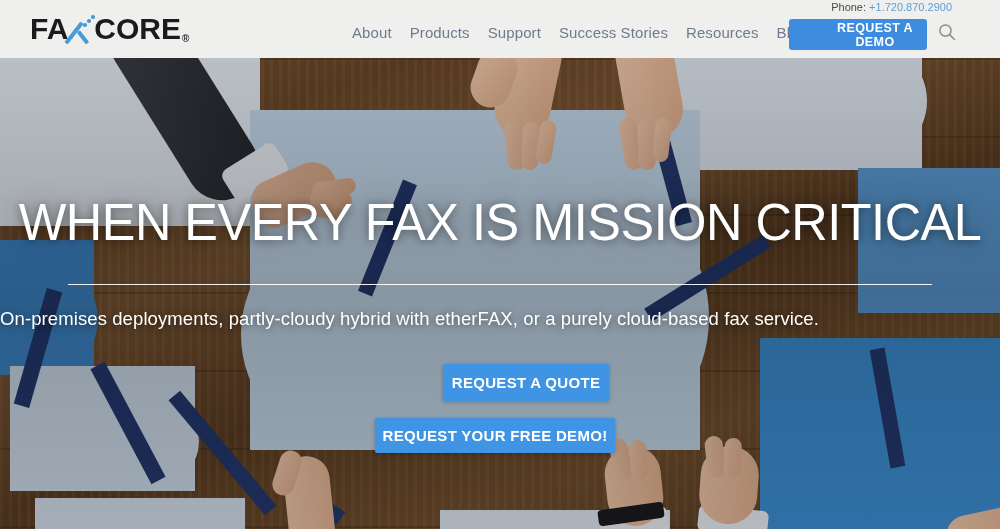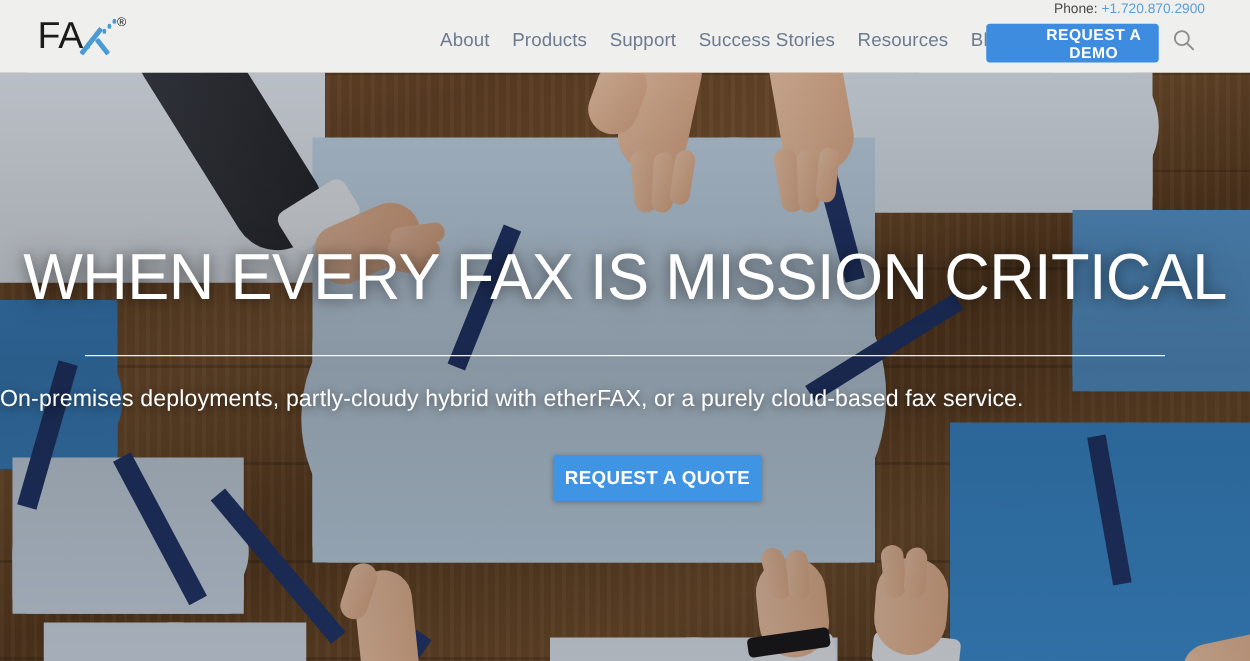--- a/index.html
+++ b/index.html
@@ -13,23 +13,23 @@
   .header {
     position:absolute; left:0; top:0; width:1000px; height:58px;
     background:#efefee; z-index:50;
   }
   .logo {
     position:absolute; left:30px; top:14px;
     height:30px; display:flex; align-items:center;
   }
   .logo-text {
     font-family:"Liberation Sans", sans-serif;
-    font-size:30px; font-weight:400; letter-spacing:-0.5px;
+    font-size:30px; font-weight:700; letter-spacing:-0.5px;
     color:#1b1b1b; line-height:1;
-    display:flex; align-items:flex-start;
+    display:flex; align-items:flex-end;
   }
   .logo-fa { letter-spacing:0px; }
   .logo-xwrap {
     position:relative; display:inline-block;
     width:26px; height:30px;
   }
   .logo-x-stroke {
     position:absolute; left:4px; top:6px;
     width:4px; height:26px; background:#4a9ad4;
     transform:rotate(38deg); transform-origin:center;
@@ -48,21 +48,21 @@
   .nav {
     position:absolute; left:352px; top:24px;
     display:flex; align-items:center; gap:18px;
   }
   .nav a {
     font-size:15px; color:#6e7b8f; text-decoration:none;
     white-space:nowrap; letter-spacing:0.1px;
   }
 
   .phone {
-    position:absolute; right:36px; top:1px;
+    position:absolute; right:48px; top:1px;
     font-size:11px; color:#4a4a4a; white-space:nowrap;
   }
   .phone .num { color:#5a9fd8; }
 
   .hdr-demo-btn {
     position:absolute; left:789px; top:19px;
     width:138px; height:31px; border:none; border-radius:3px;
     background:#3d8ce0; color:#fff;
     font-family:"Liberation Sans", sans-serif;
     font-size:12.5px; font-weight:700; letter-spacing:0.4px;
@@ -168,20 +168,21 @@
     <span class="logo-text">
       <span class="logo-fa">FA</span>
       <span class="logo-xwrap">
         <span class="logo-x-stroke"></span>
         <span class="logo-x-stroke2"></span>
         <span class="dot" style="left:15px;top:9px;width:3.5px;height:3.5px;"></span>
         <span class="dot" style="left:19px;top:5px;width:3.5px;height:3.5px;"></span>
         <span class="dot" style="left:23px;top:1px;width:3.5px;height:3.5px;"></span>
         <span class="dot" style="left:2px;top:22px;width:3px;height:3px;"></span>
       </span>
+      <span class="logo-core">CORE</span>
       <span class="logo-reg">®</span>
     </span>
   </div>
 
   <nav class="nav">
     <a href="#">About</a>
     <a href="#">Products</a>
     <a href="#">Support</a>
     <a href="#">Success Stories</a>
     <a href="#">Resources</a>
@@ -315,14 +316,15 @@
     <div class="arm skin2" style="left:474px; top:-10px; width:40px; height:60px; transform:rotate(20deg); z-index:4;"></div>
 
     <div class="arm skin2" style="left:946px; top:452px; width:90px; height:40px; transform:rotate(-12deg); z-index:4;"></div>
   </div>
 
   <div class="hero-content">
     <h1 class="headline">WHEN EVERY FAX IS MISSION CRITICAL</h1>
     <div class="divider"></div>
     <p class="subhead">On-premises deployments, partly-cloudy hybrid with etherFAX, or a purely cloud-based fax service.</p>
     <button class="btn-quote">REQUEST A QUOTE</button>
+    <button class="btn-demo">REQUEST YOUR FREE DEMO!</button>
   </div>
 </div>
 
 </body></html>

